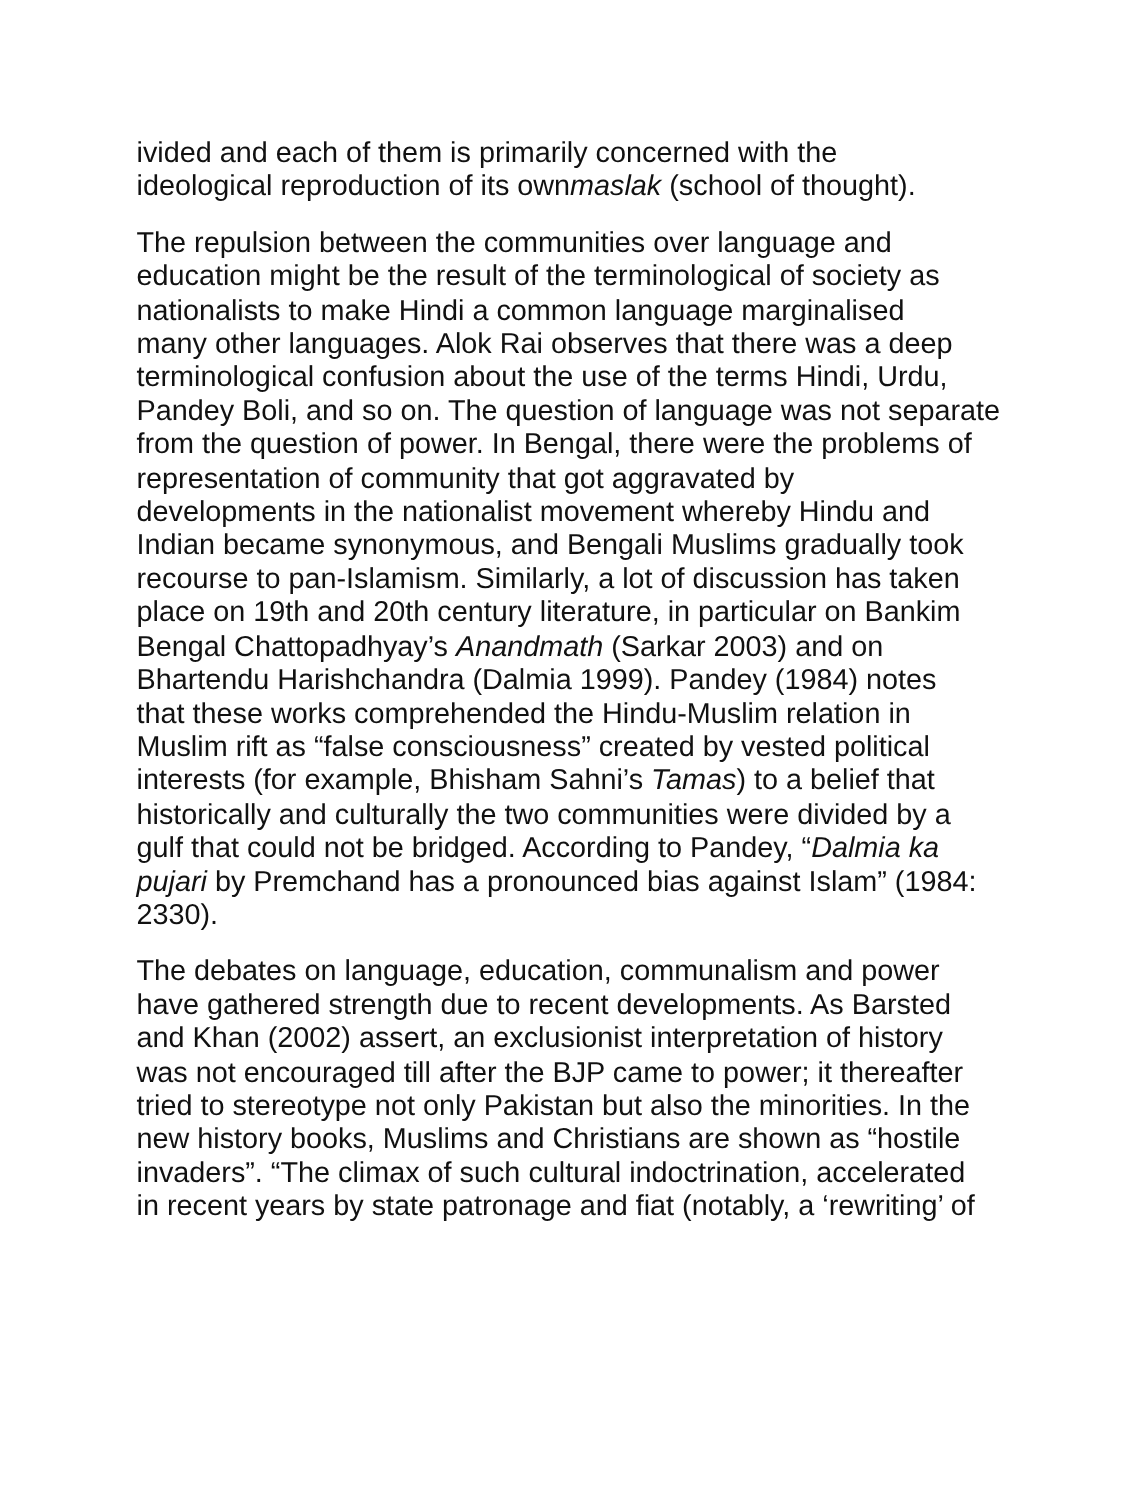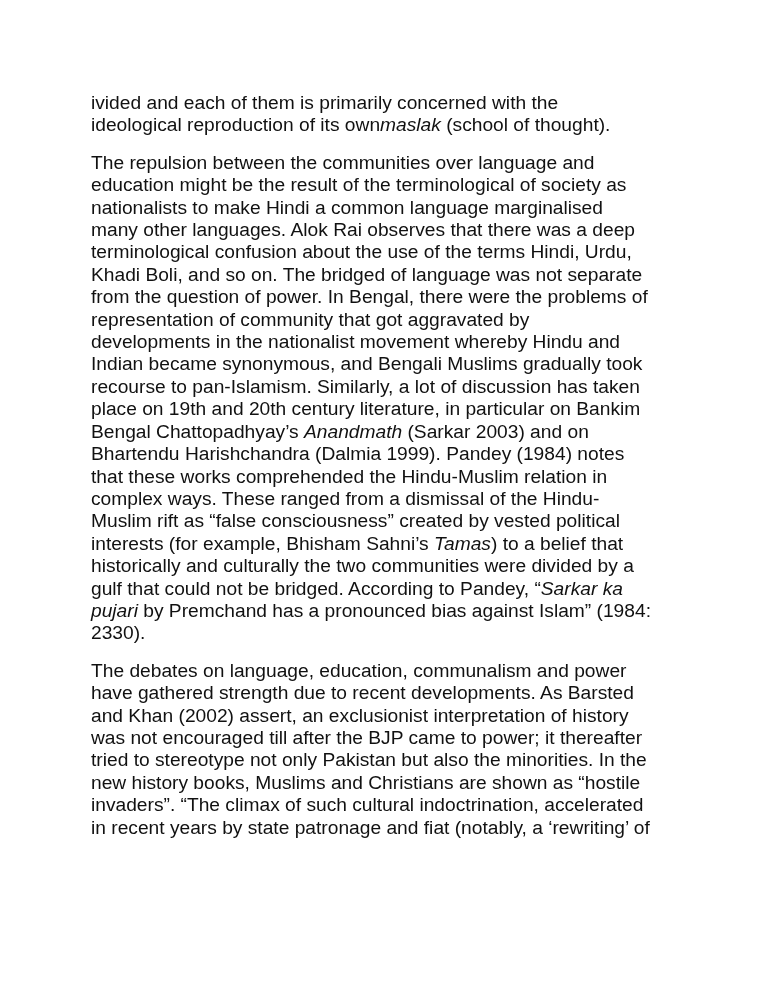--- a/index.html
+++ b/index.html
@@ -43,35 +43,34 @@
     <p class="para">
       <span class="line"><span>ivided and each of them is primarily concerned with the</span></span>
       <span class="line"><span>ideological reproduction of its own</span><em>maslak</em><span> (school of thought).</span></span>
     </p>
     <p class="para">
       <span class="line"><span>The repulsion between the communities over language and</span></span>
       <span class="line"><span>education might be the result of the terminological of society as</span></span>
       <span class="line"><span>nationalists to make Hindi a common language marginalised</span></span>
       <span class="line"><span>many other languages. Alok Rai observes that there was a deep</span></span>
       <span class="line"><span>terminological confusion about the use of the terms Hindi, Urdu,</span></span>
-      <span class="line"><span>Khadi Boli, and so on. The bridged of language was not separate</span></span>
+      <span class="line"><span>Pandey Boli, and so on. The question of language was not separate</span></span>
       <span class="line"><span>from the question of power. In Bengal, there were the problems of</span></span>
       <span class="line"><span>representation of community that got aggravated by</span></span>
       <span class="line"><span>developments in the nationalist movement whereby Hindu and</span></span>
       <span class="line"><span>Indian became synonymous, and Bengali Muslims gradually took</span></span>
       <span class="line"><span>recourse to pan-Islamism. Similarly, a lot of discussion has taken</span></span>
       <span class="line"><span>place on 19th and 20th century literature, in particular on Bankim</span></span>
       <span class="line"><span>Bengal Chattopadhyay’s </span><em>Anandmath</em><span> (Sarkar 2003) and on</span></span>
       <span class="line"><span>Bhartendu Harishchandra (Dalmia 1999). Pandey (1984) notes</span></span>
       <span class="line"><span>that these works comprehended the Hindu-Muslim relation in</span></span>
-      <span class="line"><span>complex ways. These ranged from a dismissal of the Hindu-</span></span>
       <span class="line"><span>Muslim rift as “false consciousness” created by vested political</span></span>
       <span class="line"><span>interests (for example, Bhisham Sahni’s </span><em>Tamas</em><span>) to a belief that</span></span>
       <span class="line"><span>historically and culturally the two communities were divided by a</span></span>
-      <span class="line"><span>gulf that could not be bridged. According to Pandey, “</span><em>Sarkar ka</em></span>
+      <span class="line"><span>gulf that could not be bridged. According to Pandey, “</span><em>Dalmia ka</em></span>
       <span class="line"><em>pujari</em><span> by Premchand has a pronounced bias against Islam” (1984:</span></span>
       <span class="line"><span>2330).</span></span>
     </p>
     <p class="para">
       <span class="line"><span>The debates on language, education, communalism and power</span></span>
       <span class="line"><span>have gathered strength due to recent developments. As Barsted</span></span>
       <span class="line"><span>and Khan (2002) assert, an exclusionist interpretation of history</span></span>
       <span class="line"><span>was not encouraged till after the BJP came to power; it thereafter</span></span>
       <span class="line"><span>tried to stereotype not only Pakistan but also the minorities. In the</span></span>
       <span class="line"><span>new history books, Muslims and Christians are shown as “hostile</span></span>

